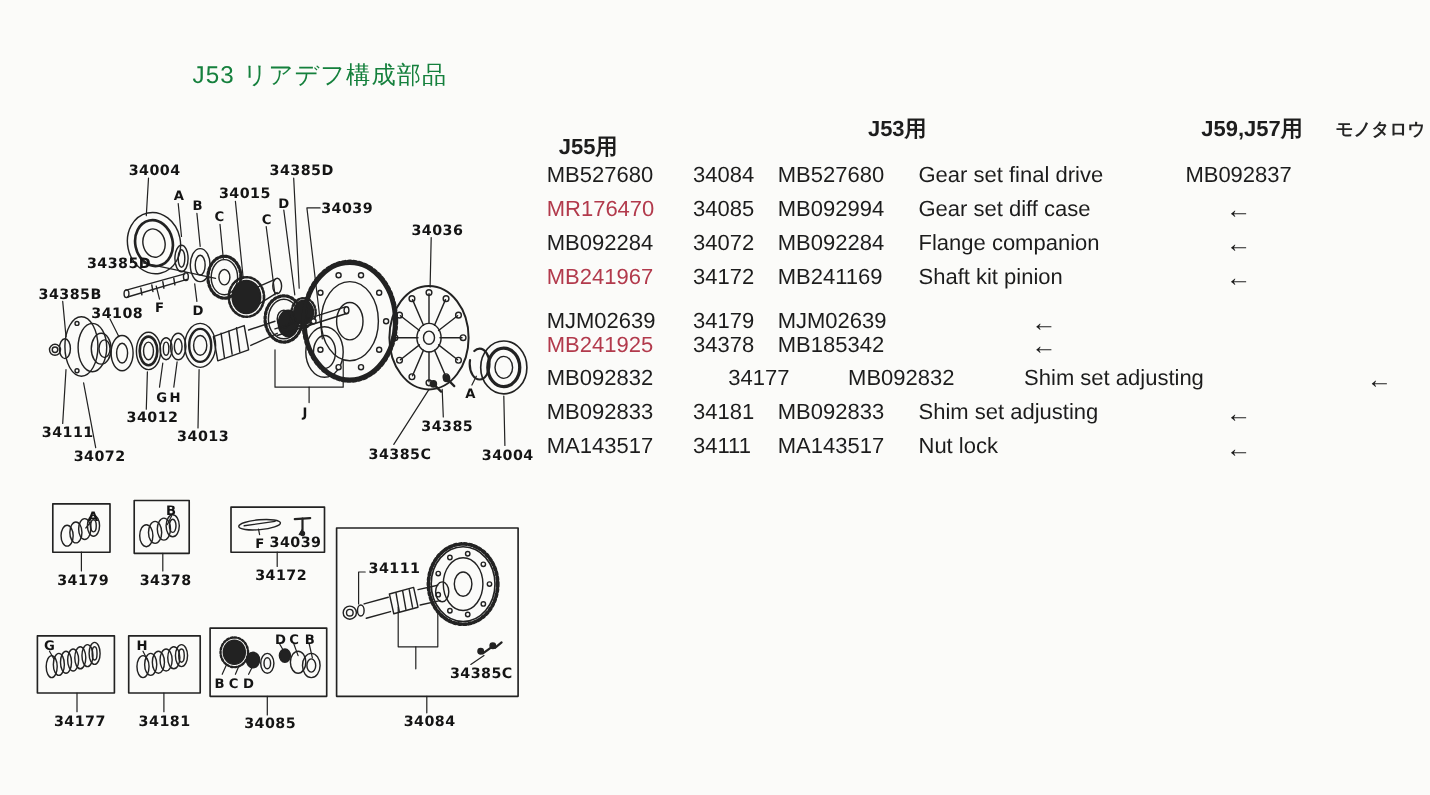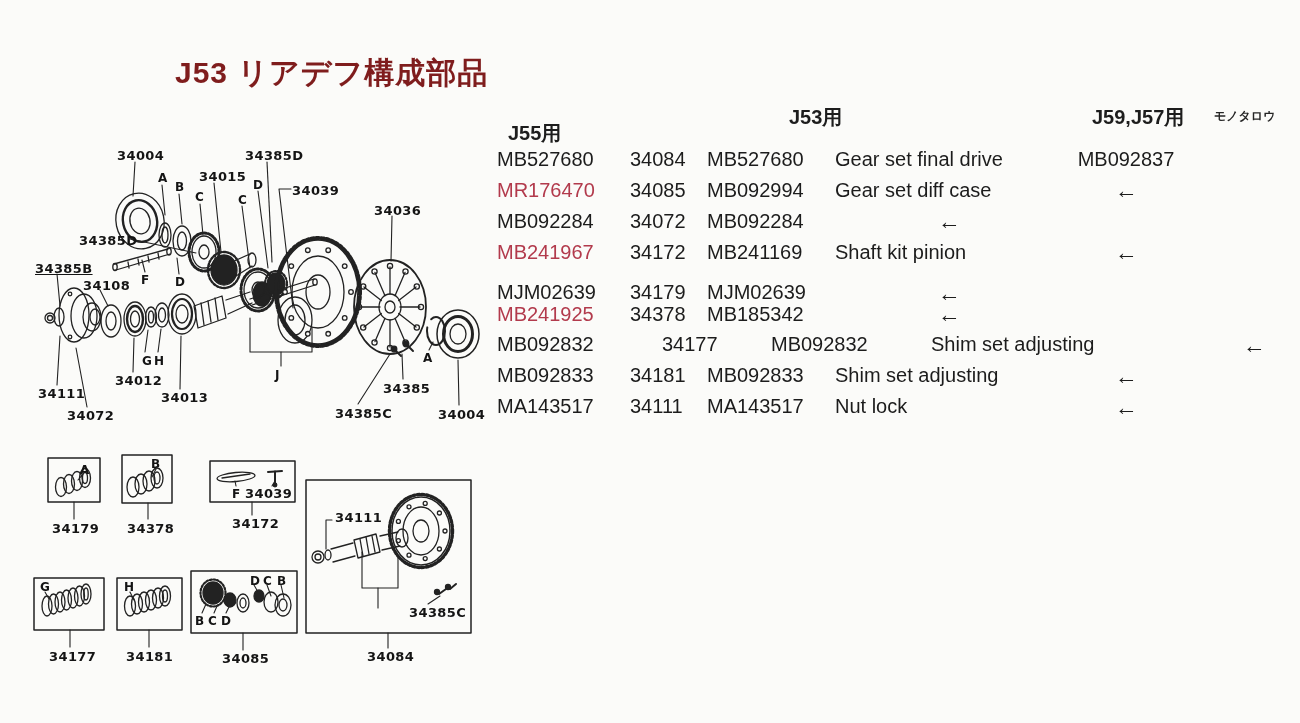--- a/index.html
+++ b/index.html
@@ -4,26 +4,26 @@
 <style>
   html,body{margin:0;padding:0;}
   body{
     width:1300px;height:723px;position:relative;overflow:hidden;
     background:#fbfbf9;
     font-family:"Liberation Sans", sans-serif;
     color:#1c1c1c;
   }
   .abs{position:absolute;white-space:nowrap;}
   
-  .page-title{left:175px;top:53px;font-size:30px;font-weight:700;letter-spacing:1px;color:#7f1d1d;}
+  .page-title{left:175px;top:53px;font-size:22px;font-weight:400;letter-spacing:1px;color:#15803d;}
   .col-head{font-size:20px;font-weight:600;color:#1d1d1d;}
   .h-j55{left:508px;top:104px;margin-top:16px;}
   .h-j53{left:789px;top:104px;}
   .h-j59{left:1092px;top:104px;}
-  .supplier{left:1214px;top:108px;font-size:12px;font-weight:700;color:#252525;}
+  .supplier{left:1214px;top:108px;font-size:16px;font-weight:700;color:#252525;}
   
   .trow{
     position:absolute;left:497px;display:grid;
     grid-template-columns:133px 77px 128px 228px 126px;
     height:31px;align-items:center;font-size:20px;color:#1c1c1c;
   }
   .trow .cell{white-space:nowrap;}
   .c-j59{text-align:center;}
   .c-j59.arrow{font-size:23px;line-height:20px;}
   .red{color:#b23a4c;}
@@ -327,20 +327,21 @@
       <span class="cell c-j55 red">MR176470</span>
       <span class="cell c-ref">34085</span>
       <span class="cell c-j53">MB092994</span>
       <span class="cell c-desc">Gear set diff case</span>
       <span class="cell c-j59 arrow">←</span>
     </div>
     <div class="trow" style="top: 205.8px;">
       <span class="cell c-j55">MB092284</span>
       <span class="cell c-ref">34072</span>
       <span class="cell c-j53">MB092284</span>
+      <span class="cell c-desc">Flange companion</span>
       <span class="cell c-j59 arrow">←</span>
     </div>
     <div class="trow" style="top: 236.7px;">
       <span class="cell c-j55 red">MB241967</span>
       <span class="cell c-ref">34172</span>
       <span class="cell c-j53">MB241169</span>
       <span class="cell c-desc">Shaft kit pinion</span>
       <span class="cell c-j59 arrow">←</span>
     </div>
     <div class="trow" style="top: 277px;">
@@ -381,21 +382,21 @@
     <div class="dlabel" style="left: 117px; top: 148px;">34004</div>
     <div class="dlabel sm" style="left: 158px; top: 171px;">A</div>
     <div class="dlabel sm" style="left: 175px; top: 180px;">B</div>
     <div class="dlabel" style="left: 199px; top: 169px;">34015</div>
     <div class="dlabel sm" style="left: 195px; top: 190px;">C</div>
     <div class="dlabel" style="left: 245px; top: 148px;">34385D</div>
     <div class="dlabel sm" style="left: 238px; top: 193px;">C</div>
     <div class="dlabel sm" style="left: 253px; top: 178px;">D</div>
     <div class="dlabel" style="left: 292px; top: 183px;">34039</div>
     <div class="dlabel" style="left: 79px; top: 233px;">34385D</div>
-    <div class="dlabel" style="left: 35px; top: 261px; text-decoration: underline;">34385B</div>
+    <div class="dlabel" style="left: 35px; top: 261px;">34385B</div>
     <div class="dlabel" style="left: 83px; top: 278px;">34108</div>
     <div class="dlabel sm" style="left: 141px; top: 273px;">F</div>
     <div class="dlabel sm" style="left: 175px; top: 275px;">D</div>
     <div class="dlabel" style="left: 38px; top: 386px;">34111</div>
     <div class="dlabel" style="left: 67px; top: 408px;">34072</div>
     <div class="dlabel" style="left: 115px; top: 373px;">34012</div>
     <div class="dlabel sm" style="left: 142px; top: 354px;">G</div>
     <div class="dlabel sm" style="left: 154px; top: 354px;">H</div>
     <div class="dlabel" style="left: 161px; top: 390px;">34013</div>
     <div class="dlabel" style="left: 374px; top: 203px;">34036</div>

